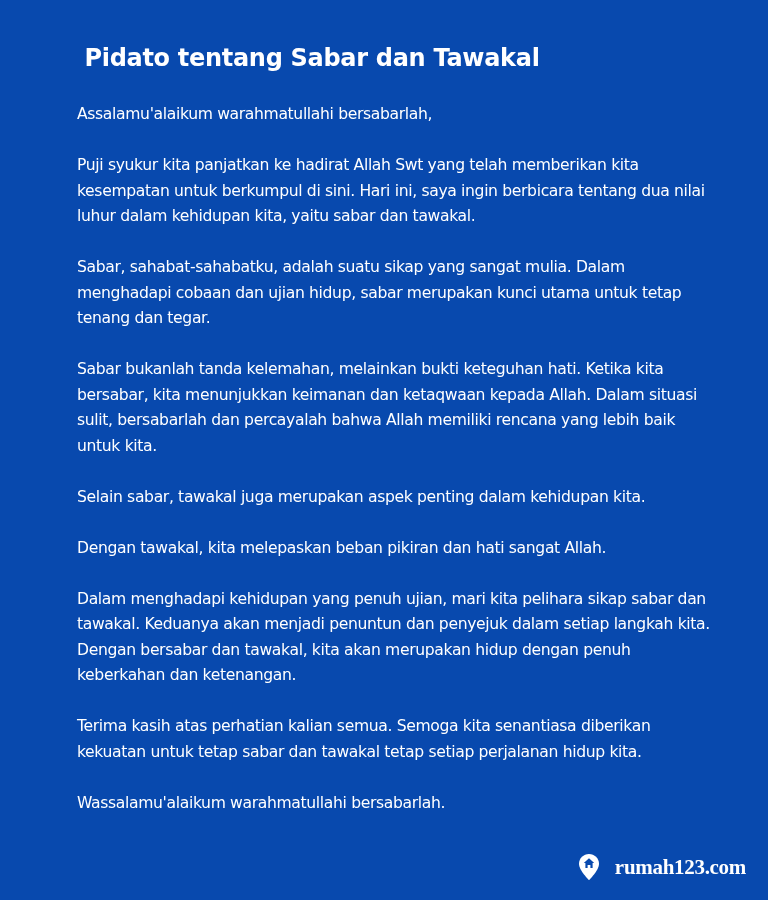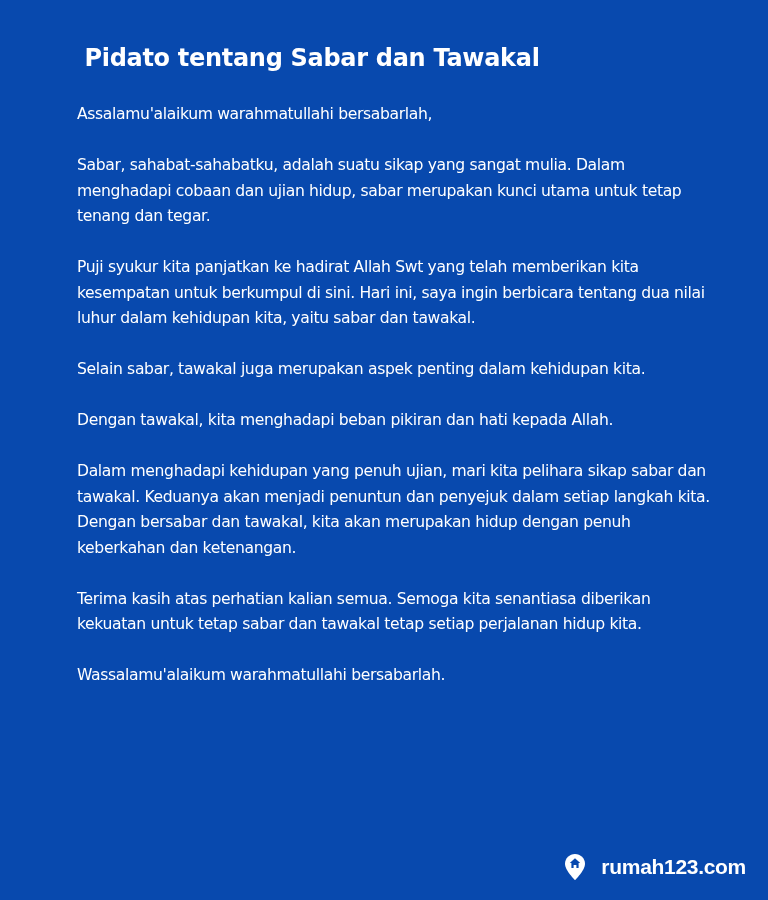--- a/index.html
+++ b/index.html
@@ -41,41 +41,42 @@
     .content p {
       margin: 0 0 25.5px 0;
     }
     .brand {
       position: absolute;
       right: 22px;
       bottom: 20px;
       display: flex;
       align-items: center;
       gap: 16px;
-      font-family: Liberation Sans, sans-serif;
+      font-family: Liberation Serif, serif;
       font-weight: bold;
       font-size: 21px;
       letter-spacing: -0.3px;
       color: #ffffff;
     }
     .brand svg {
       display: block;
     }
   </style>
 </head>
 <body>
 
 <h1 class="title">Pidato tentang Sabar dan Tawakal</h1>
 
 <div class="content">
   <p>Assalamu'alaikum warahmatullahi bersabarlah,</p>
+  <p>Puji syukur kita panjatkan ke hadirat Allah Swt yang telah memberikan kita kesempatan untuk berkumpul di sini. Hari ini, saya ingin berbicara tentang dua nilai luhur dalam kehidupan kita, yaitu sabar dan tawakal.</p>
   <p>Sabar, sahabat-sahabatku, adalah suatu sikap yang sangat mulia. Dalam menghadapi cobaan dan ujian hidup, sabar merupakan kunci utama untuk tetap tenang dan tegar.</p>
-  <p>Puji syukur kita panjatkan ke hadirat Allah Swt yang telah memberikan kita kesempatan untuk berkumpul di sini. Hari ini, saya ingin berbicara tentang dua nilai luhur dalam kehidupan kita, yaitu sabar dan tawakal.</p>
+  <p>Sabar bukanlah tanda kelemahan, melainkan bukti keteguhan hati. Ketika kita bersabar, kita menunjukkan keimanan dan ketaqwaan kepada Allah. Dalam situasi sulit, bersabarlah dan percayalah bahwa Allah memiliki rencana yang lebih baik untuk kita.</p>
   <p>Selain sabar, tawakal juga merupakan aspek penting dalam kehidupan kita.</p>
-  <p>Dengan tawakal, kita menghadapi beban pikiran dan hati kepada Allah.</p>
+  <p>Dengan tawakal, kita melepaskan beban pikiran dan hati sangat Allah.</p>
   <p>Dalam menghadapi kehidupan yang penuh ujian, mari kita pelihara sikap sabar dan tawakal. Keduanya akan menjadi penuntun dan penyejuk dalam setiap langkah kita. Dengan bersabar dan tawakal, kita akan merupakan hidup dengan penuh keberkahan dan ketenangan.</p>
   <p>Terima kasih atas perhatian kalian semua. Semoga kita senantiasa diberikan kekuatan untuk tetap sabar dan tawakal tetap setiap perjalanan hidup kita.</p>
   <p>Wassalamu'alaikum warahmatullahi bersabarlah.</p>
 </div>
 
 <div class="brand">
   <span>
     <svg width="20" height="26" viewBox="0 0 20 26">
       <path d="M10 0 C4.5 0 0 4.3 0 9.7 C0 16.5 10 26 10 26 C10 26 20 16.5 20 9.7 C20 4.3 15.5 0 10 0 Z" fill="#ffffff"></path>
       <path d="M10 4.2 L15.2 9 L13.6 9 L13.6 14 L11.4 14 L11.4 11 L8.6 11 L8.6 14 L6.4 14 L6.4 9 L4.8 9 Z" fill="#0849ae"></path>

